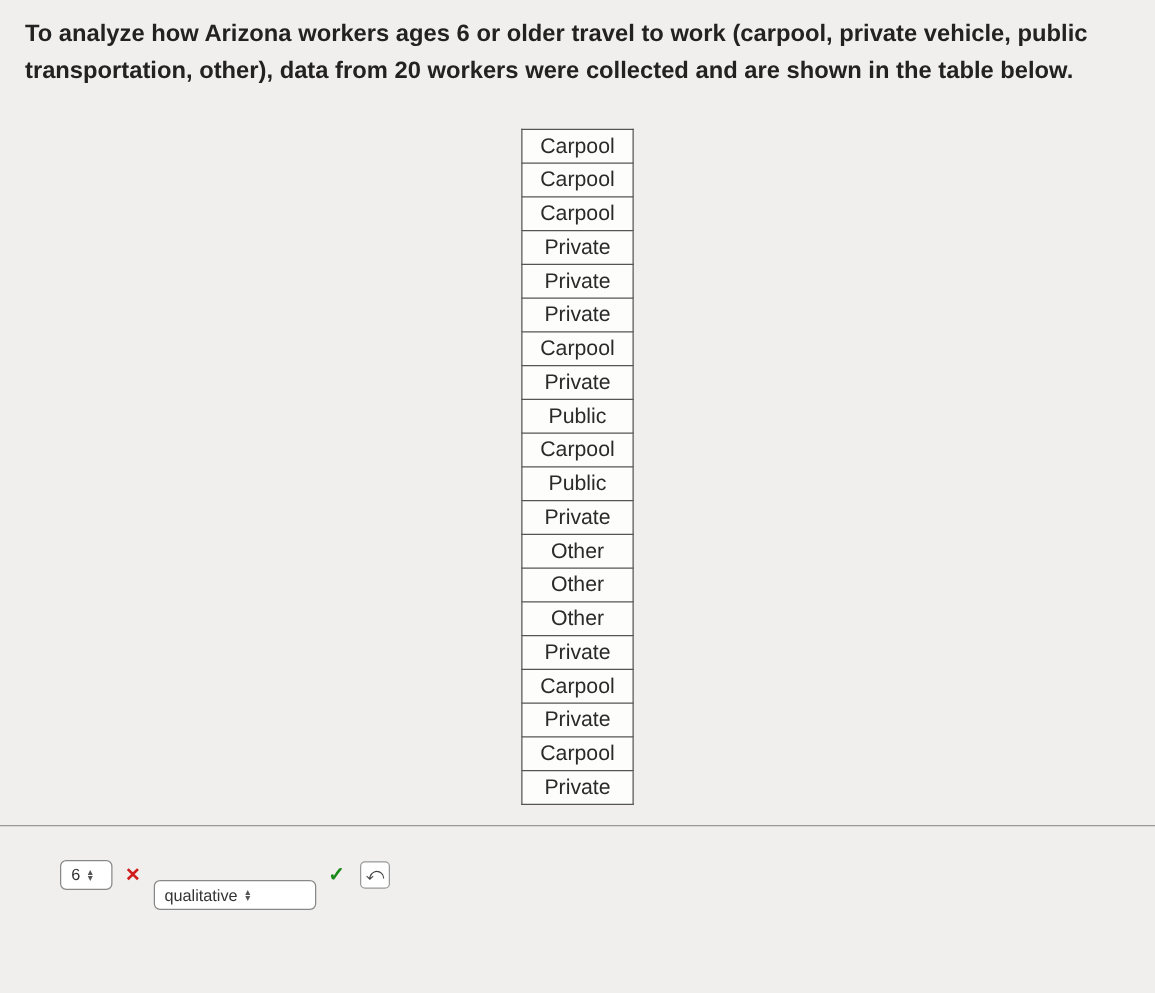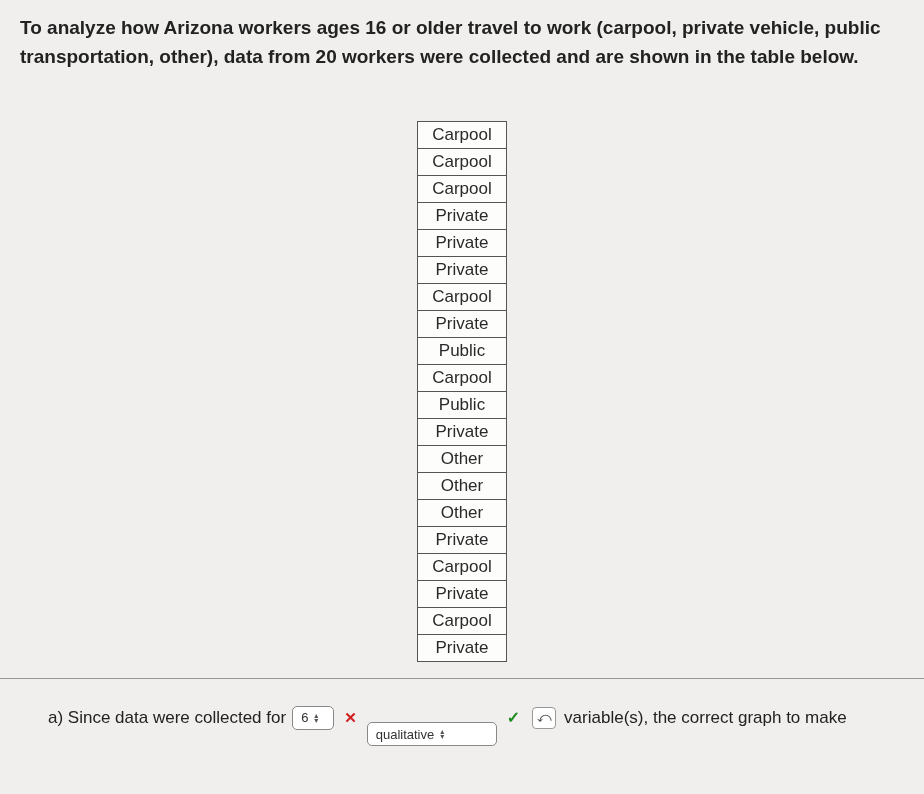--- a/index.html
+++ b/index.html
@@ -15,21 +15,21 @@
   .question-text {
     padding: 14px 20px 10px 20px;
     font-size: 19px;
     font-weight: 600;
     line-height: 1.5;
     color: #222;
   }
   .table-wrap {
     display: flex;
     justify-content: center;
-    margin-top: 40px;
+    margin-top: 22px;
   }
   table.data {
     border-collapse: collapse;
     background: #fff;
   }
   table.data td {
     border: 1px solid #555;
     padding: 3px 14px;
     font-size: 17px;
     text-align: center;
@@ -94,21 +94,21 @@
     background: #fff;
     font-size: 14px;
     color: #444;
     margin: 0 2px;
   }
   .label-a { font-weight: 500; }
 </style>
 </head>
 <body>
 
-<div class="question-text">To analyze how Arizona workers ages 16 or older travel to work (carpool, private vehicle, public transportation, other), data from 20 workers were collected and are shown in the table below.</div>
+<div class="question-text">To analyze how Arizona workers ages 6 or older travel to work (carpool, private vehicle, public transportation, other), data from 20 workers were collected and are shown in the table below.</div>
 
 <div class="table-wrap">
   <table class="data">
     <tbody id="data-body">
         <tr>
           <td>Carpool</td>
         </tr>
         <tr>
           <td>Carpool</td>
         </tr>
@@ -166,21 +166,20 @@
         <tr>
           <td>Private</td>
         </tr>
       </tbody>
   </table>
 </div>
 
 <hr class="divider">
 
 <div class="answer-row">
-  <span class="label-a">a) Since data were collected for</span>
 
   <span class="select-box small">
     <span>6</span>
     <span class="stepper">
       <span>▴</span>
         <span>▾</span>
     </span>
   </span>
 
   <span class="mark-x">✕</span>
@@ -192,14 +191,13 @@
         <span>▾</span>
     </span>
   </span>
 
   <span class="mark-check">✓</span>
 
   <span class="reset-btn">
     <span>⤺</span>
   </span>
 
-  <span>variable(s), the correct graph to make</span>
 </div>
 
 </body></html>

